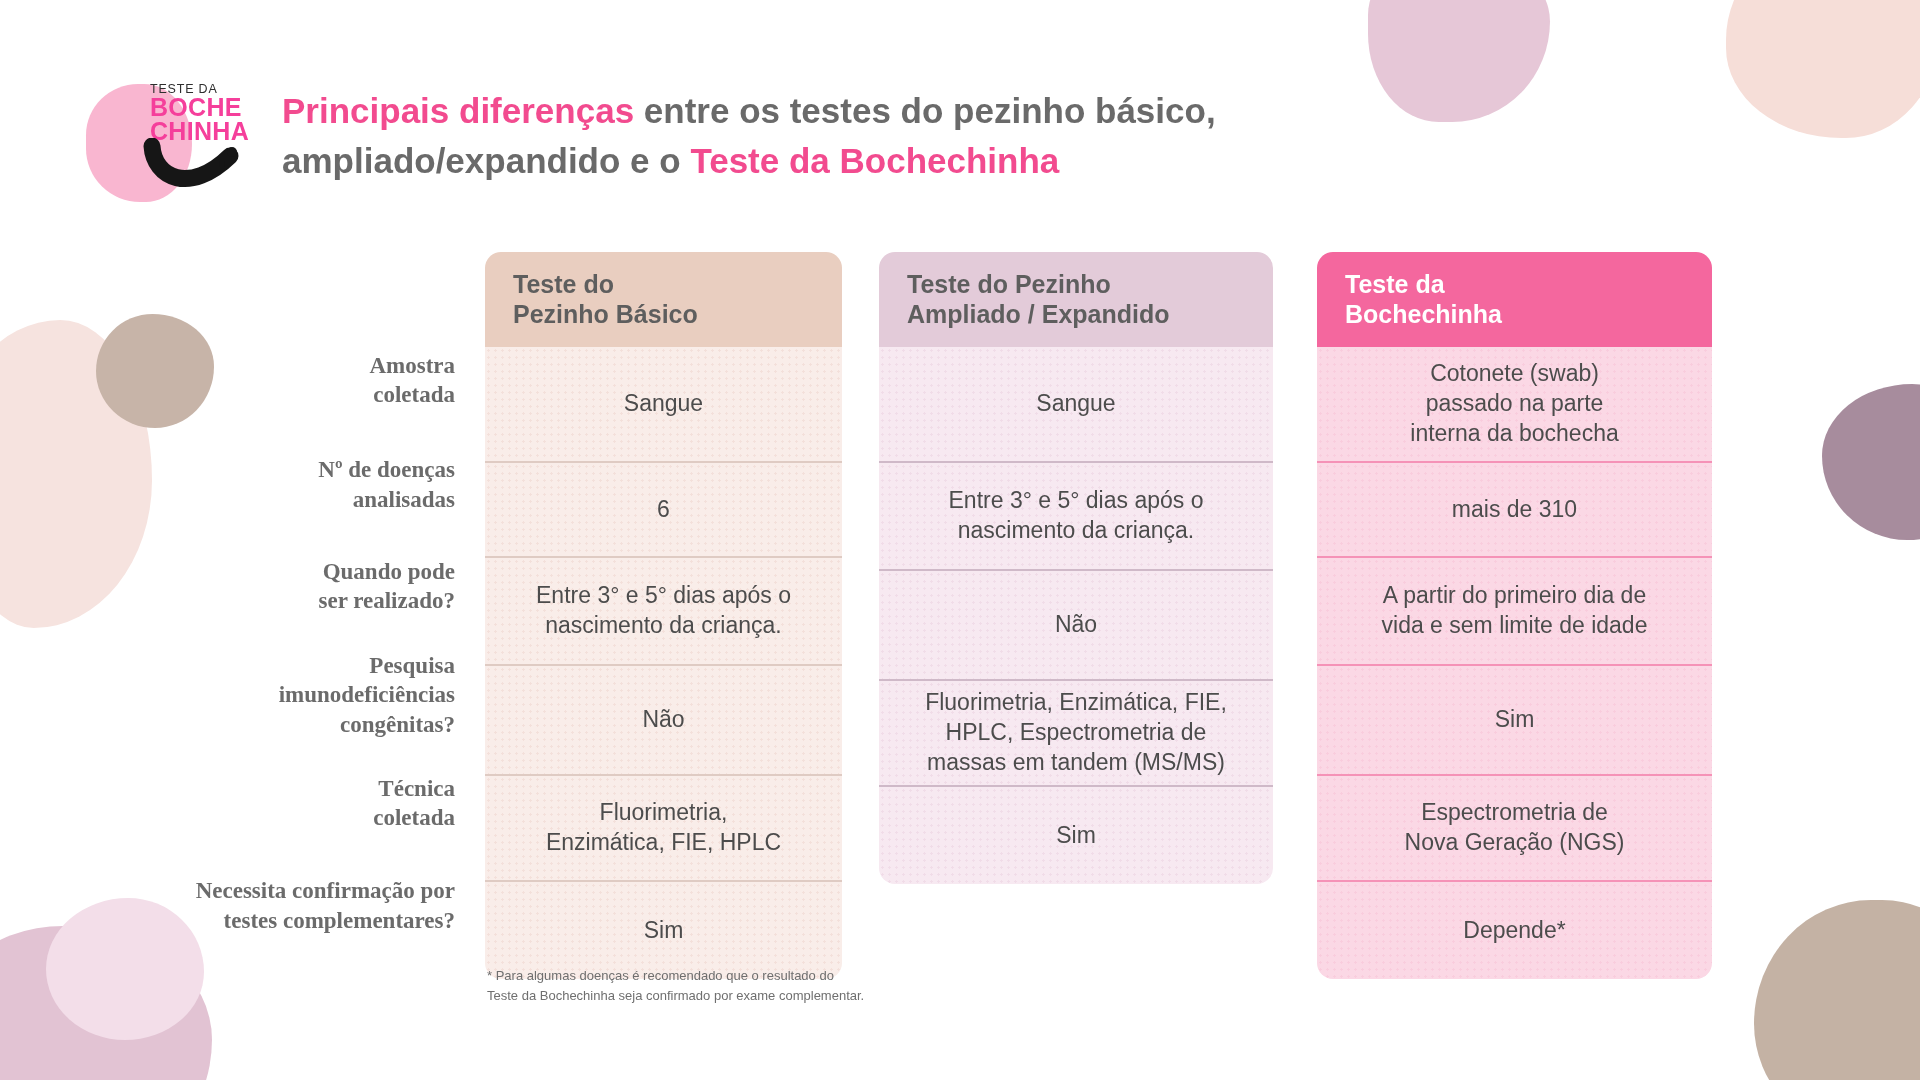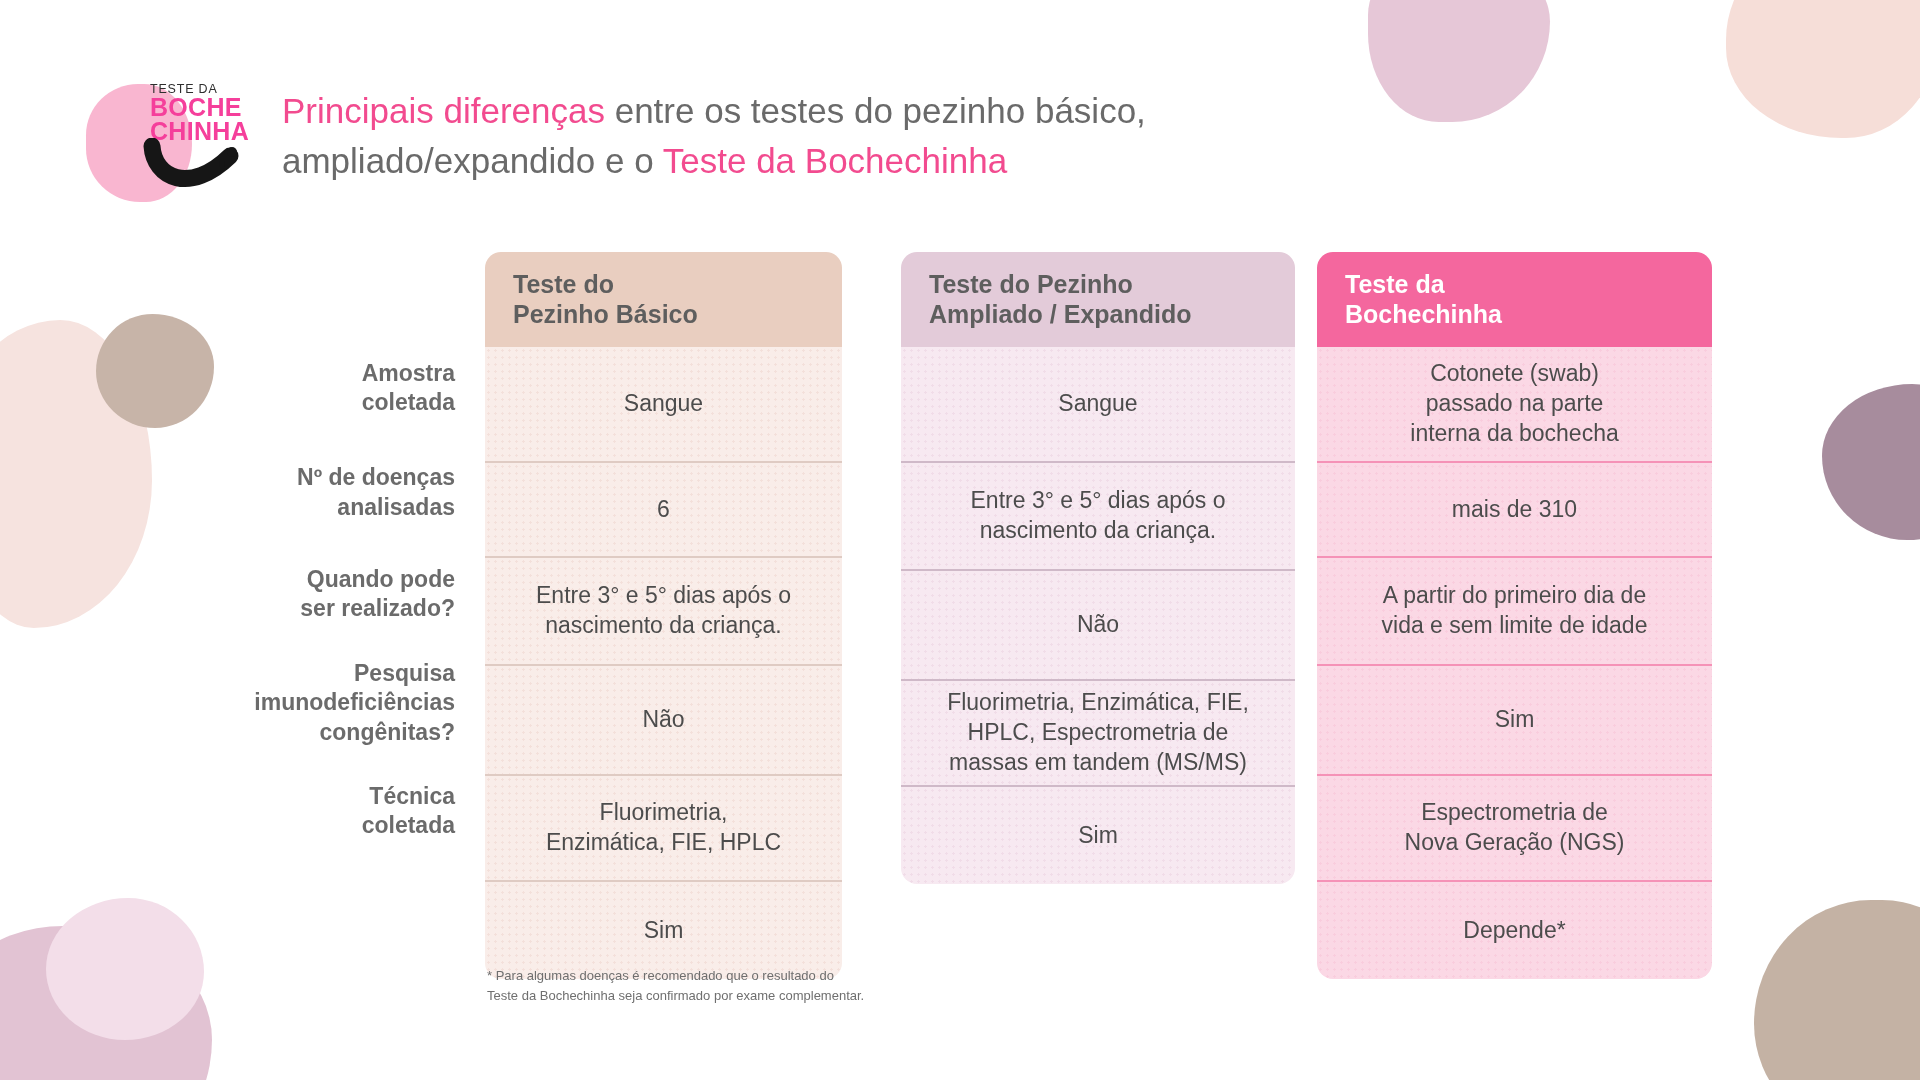--- a/index.html
+++ b/index.html
@@ -19,31 +19,31 @@
   .blob-bottom-left{left:-74px;top:926px;width:286px;height:246px;background:#E2C3D3;border-radius:50% 50% 45% 55%/52% 48% 56% 44%;}
   .circle-bottom-left{left:46px;top:898px;width:158px;height:142px;background:#F3DEE9;border-radius:52% 48% 50% 50%/50% 52% 48% 50%;}
   
   .logo{position:absolute;left:86px;top:76px;width:175px;height:135px;}
   .logo-blob{position:absolute;left:0;top:8px;width:106px;height:118px;background:#F9B6D0;border-radius:52% 48% 46% 54%/46% 54% 52% 48%;}
   .logo-text{position:absolute;left:64px;top:6px;}
   .logo-tagline{font-size:12.5px;color:#2E2E2E;letter-spacing:.8px;}
   .logo-name{font-size:25px;font-weight:bold;color:#F53F9B;line-height:.94;letter-spacing:.3px;}
   .logo-smile{position:absolute;left:56px;top:62px;}
   
-  .title{position:absolute;left:282px;top:86px;font-size:35px;font-weight:normal;line-height:1.42;white-space:nowrap;}
+  .title{position:absolute;left:282px;top:86px;font-size:35px;font-weight:bold;line-height:1.42;white-space:nowrap;}
   .title .pink{color:#F24B8F;}
   .title .gray{color:#6A6A6A;}
   
   .table{position:absolute;left:100px;top:220px;width:1612px;height:727px;}
-  .labels{position:absolute;left:0;top:16px;width:355px;}
+  .labels{position:absolute;left:0;top:8px;width:355px;font-family:Liberation Serif, serif;}
   .lrow{display:flex;align-items:center;justify-content:flex-end;text-align:right;
         color:#6B6B6B;font-weight:bold;font-size:23px;line-height:1.27;white-space:pre-line;}
   .tcol{position:absolute;top:0;}
   .c1{left:385px;width:357px;}
-  .c2{left:801px;width:394px;}
+  .c2{left:779px;width:394px;}
   .c3{left:1217px;width:395px;}
   .hcell{height:95px;display:flex;align-items:center;box-sizing:border-box;padding-left:28px;
          font-size:25px;font-weight:bold;line-height:1.18;border-radius:16px 16px 0 0;white-space:pre-line;margin-top:32px;}
   .c1 .hcell{background-color:#E9CEC0;color:#5E5E5E;}
   .c2 .hcell{background-color:#E3CBD9;color:#5E5E5E;}
   .c3 .hcell{background-color:#F4679E;color:#ffffff;}
   .cell{display:flex;align-items:center;justify-content:center;box-sizing:border-box;
         padding:0 12px;font-size:23px;line-height:1.3;color:#4C4C4C;text-align:center;white-space:pre-line;}
   .c1 .cell{background-color:#F9EDE9;background-image:radial-gradient(rgba(200,130,110,.12) 1px,transparent 1.4px);background-size:7px 7px;}
   .c2 .cell{background-color:#F7E9F1;background-image:radial-gradient(rgba(180,110,155,.10) 1px,transparent 1.4px);background-size:7px 7px;}
@@ -98,20 +98,22 @@
 coletada</div>
       <div class="lrow r2">Nº de doenças
 analisadas</div>
       <div class="lrow r3">Quando pode
 ser realizado?</div>
       <div class="lrow r4">Pesquisa
 imunodeficiências
 congênitas?</div>
       <div class="lrow r5">Técnica
 coletada</div>
+      <div class="lrow r6">Necessita confirmação por
+testes complementares?</div>
     </div>
 
     <div class="tcol c1">
       <div class="hcell">Teste do
 Pezinho Básico</div>
       <div class="cell r1">Sangue</div>
       <div class="cell r2">6</div>
       <div class="cell r3">Entre 3° e 5° dias após o
 nascimento da criança.</div>
       <div class="cell r4">Não</div>

